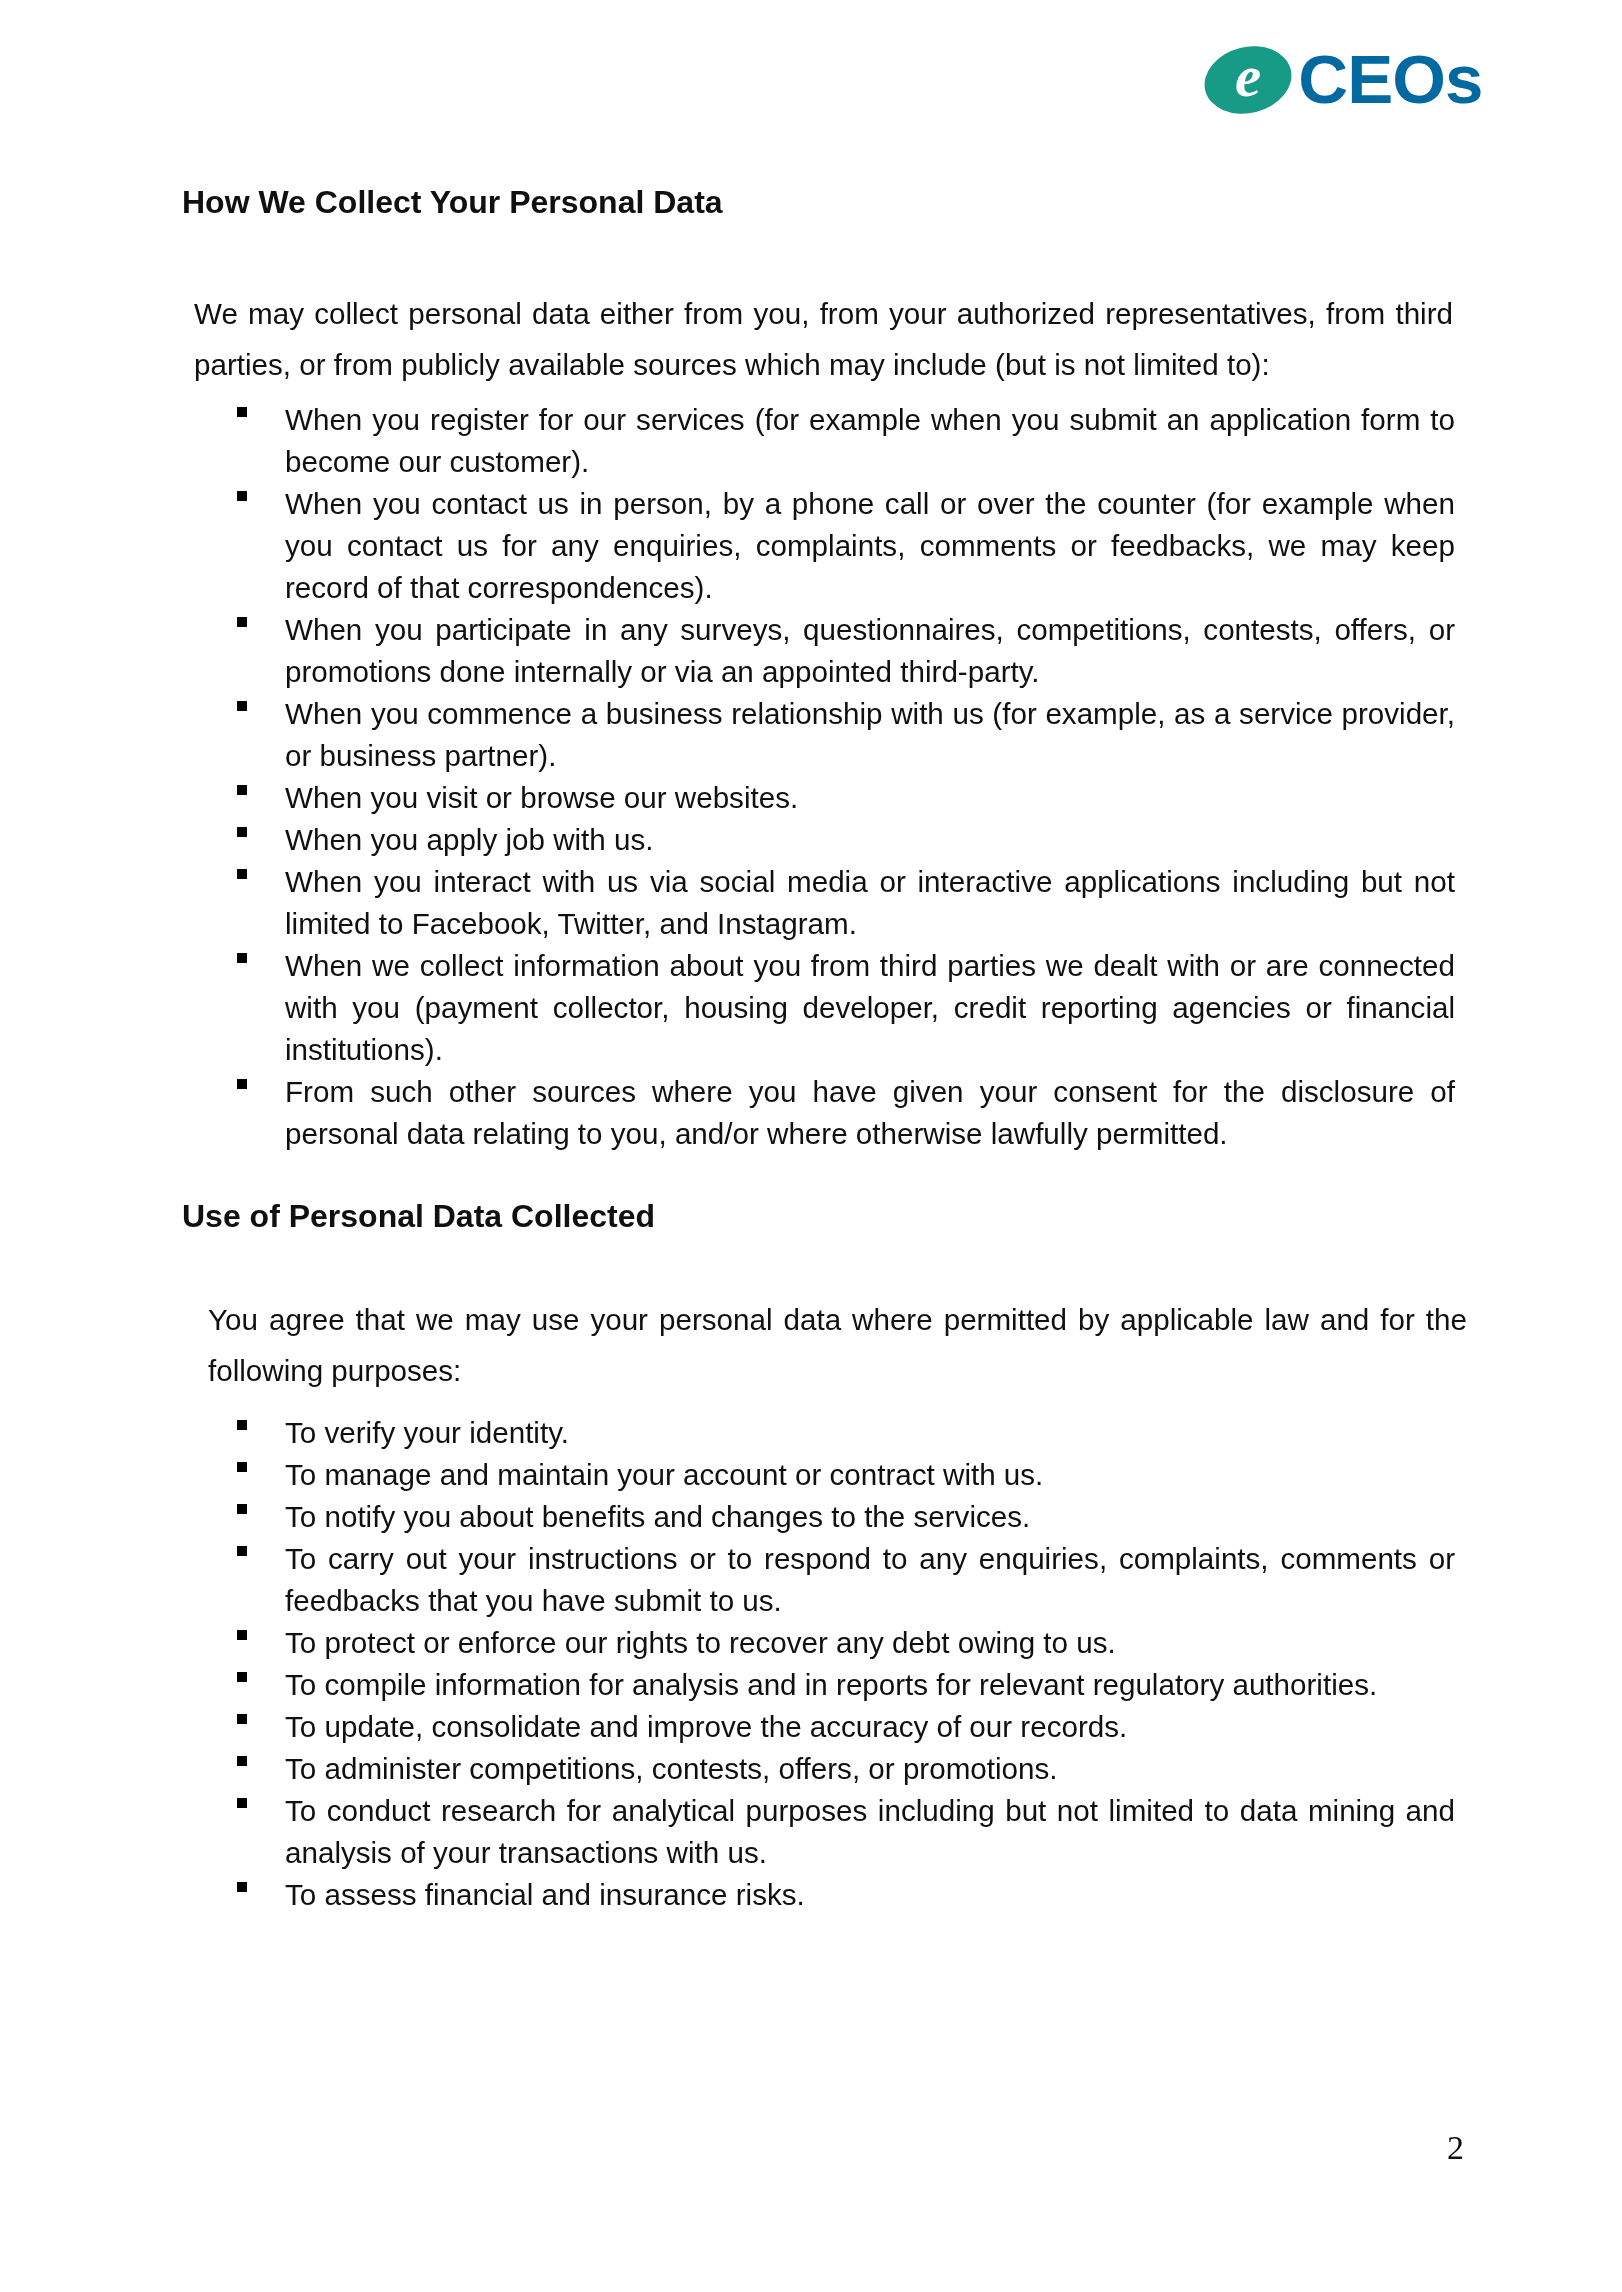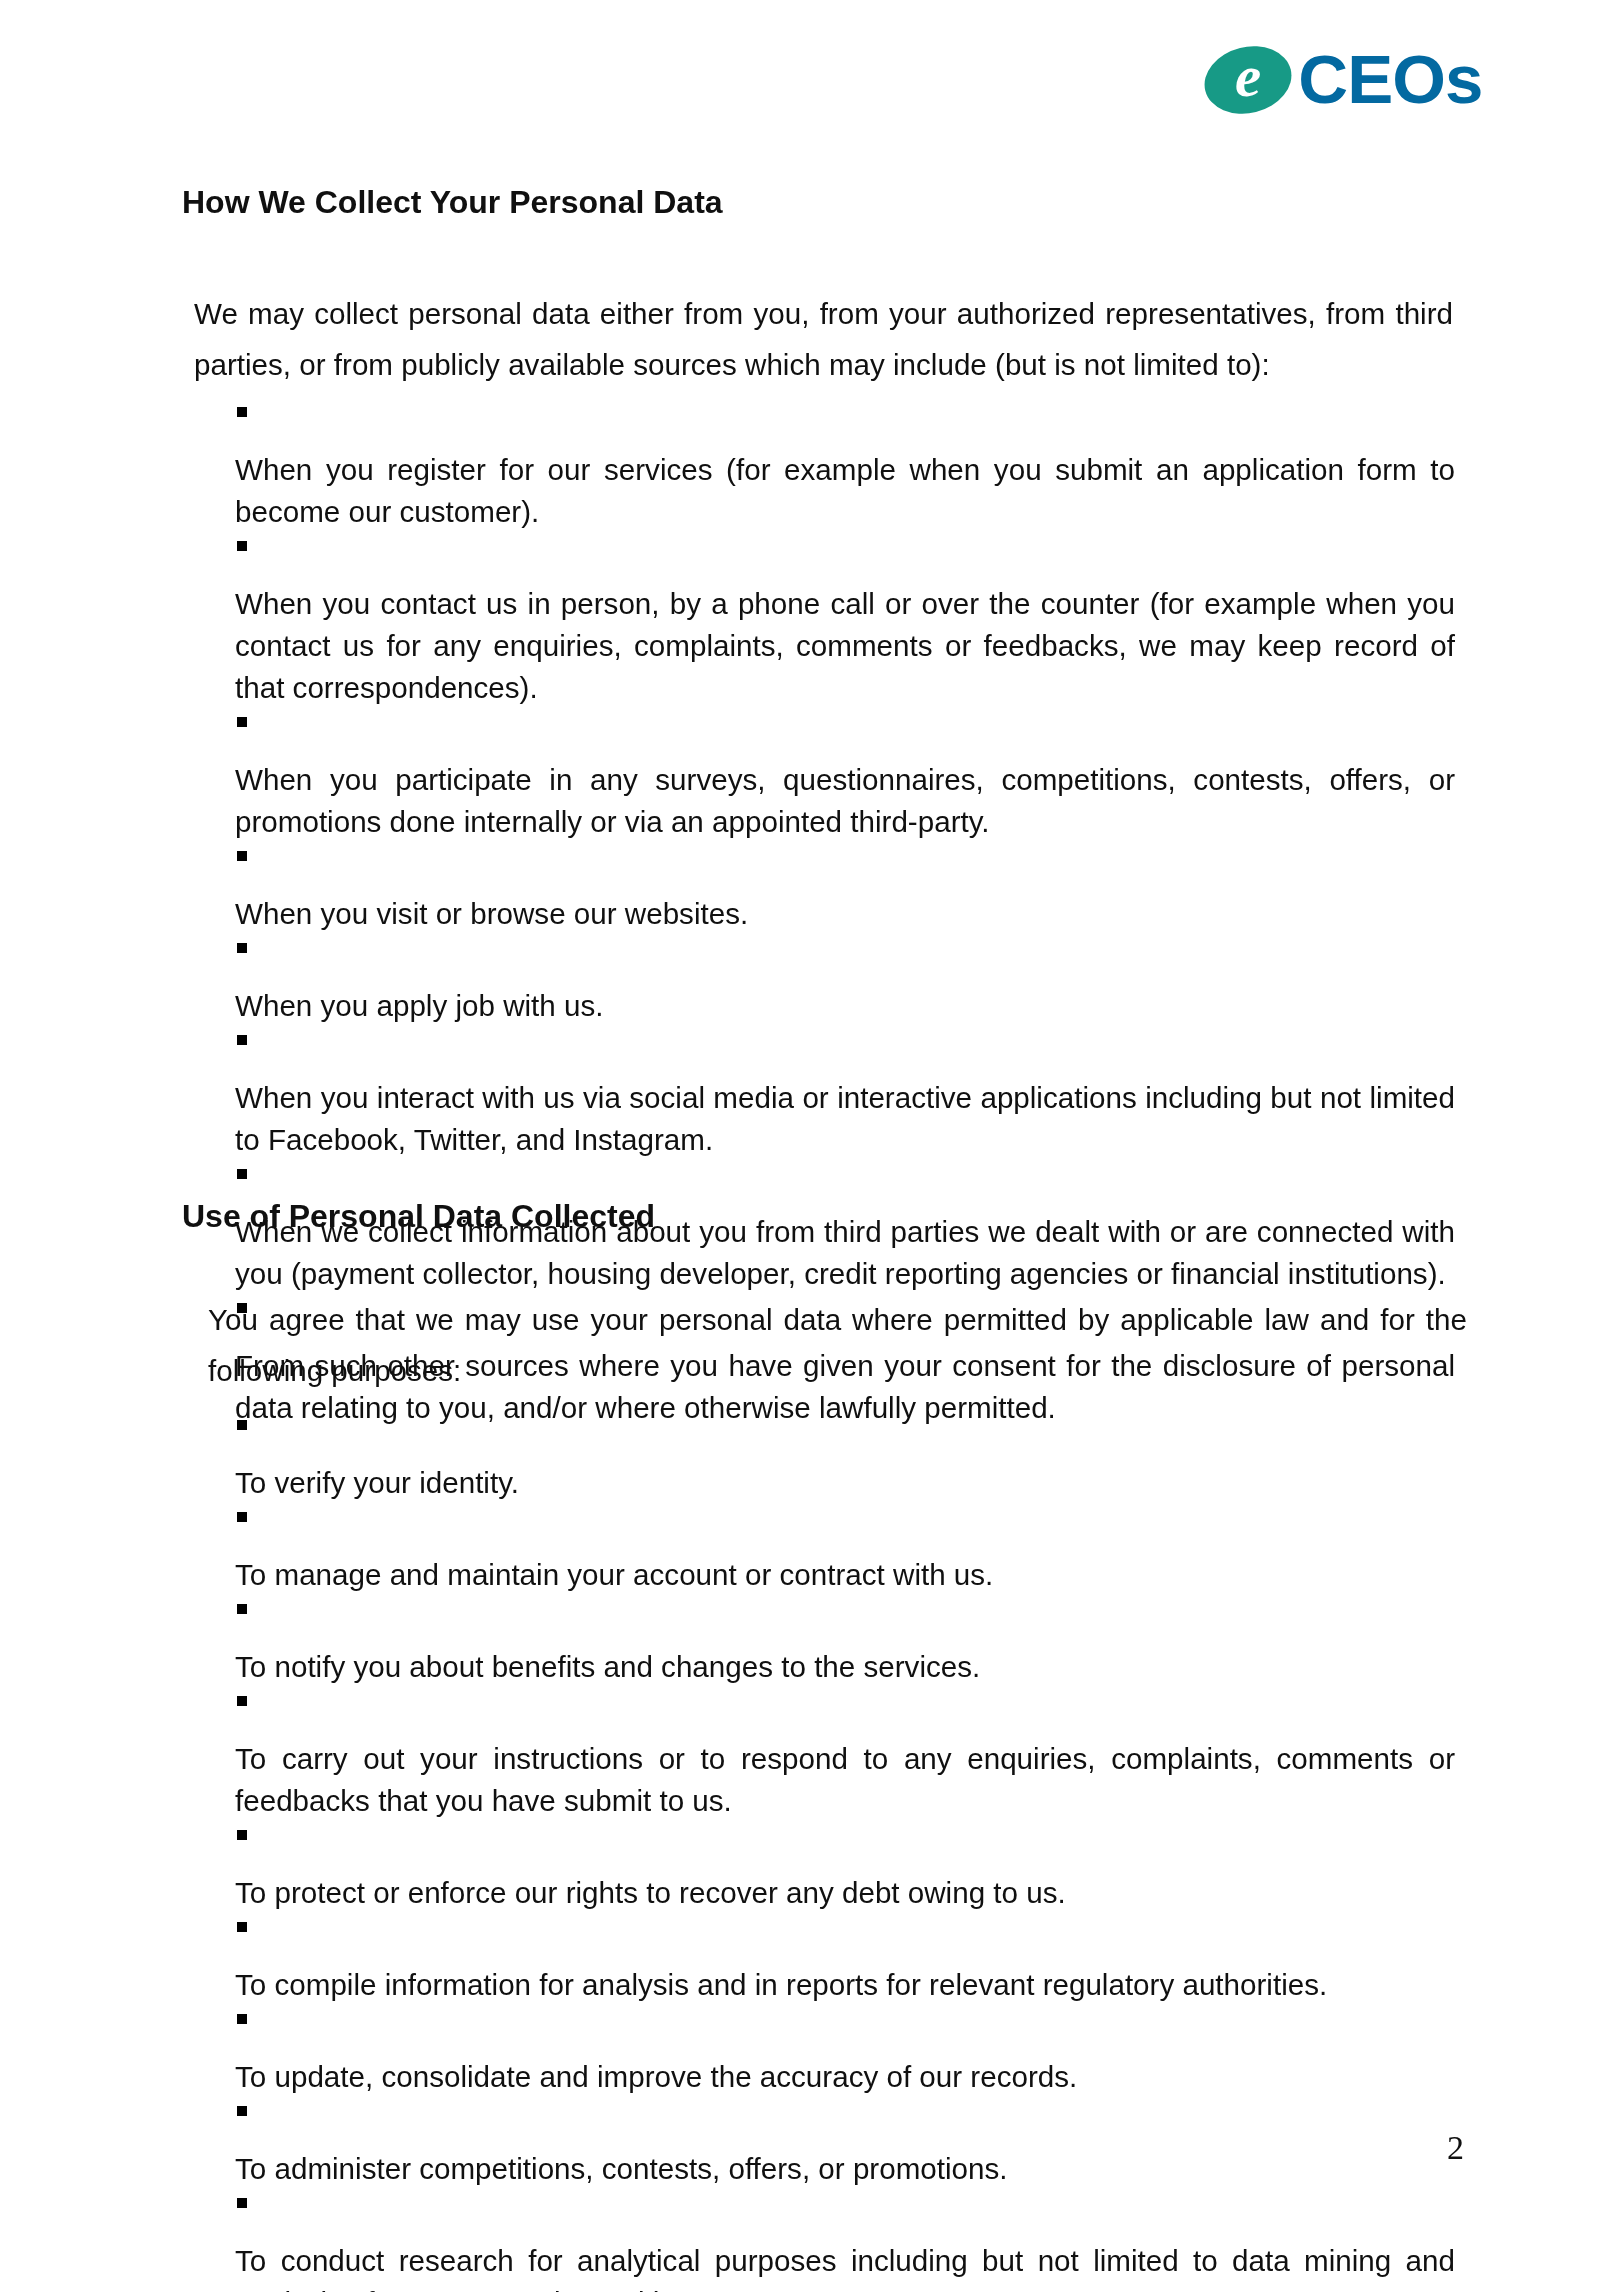--- a/index.html
+++ b/index.html
@@ -46,21 +46,21 @@
   #para-use     { top: 1294px; margin-left: 14px; }
 
   
   .blist {
     position: absolute; left: 235px; width: 1220px;
     margin: 0; padding: 0; list-style: none;
     font-size: 29.6px; line-height: 42px; color: #101010;
   }
   #list-collect { top: 399px; }
   #list-use     { top: 1412px; }
-  .blist li { display: flex; flex-direction: column; }
+  .blist li { display: flex; }
   .bullet-marker { flex: 0 0 50px; position: relative; }
   .bullet-marker::after {
     content: ""; position: absolute; left: 1.8px; top: 8px;
     width: 9.9px; height: 9.9px; background: #000;
   }
   .li-text { flex: 1 1 auto; text-align: justify; }
 
   
   .page-number {
     position: absolute; top: 2129px; left: 1447px;
@@ -87,20 +87,24 @@
     <span class="bullet-marker"></span>
     <span class="li-text">When you register for our services (for example when you submit an application form to become our customer).</span>
   </li>
     <li>
     <span class="bullet-marker"></span>
     <span class="li-text">When you contact us in person, by a phone call or over the counter (for example when you contact us for any enquiries, complaints, comments or feedbacks, we may keep record of that correspondences).</span>
   </li>
     <li>
     <span class="bullet-marker"></span>
     <span class="li-text">When you participate in any surveys, questionnaires, competitions, contests, offers, or promotions done internally or via an appointed third-party.</span>
+  </li>
+    <li>
+    <span class="bullet-marker"></span>
+    <span class="li-text">When you commence a business relationship with us (for example, as a service provider, or business partner).</span>
   </li>
     <li>
     <span class="bullet-marker"></span>
     <span class="li-text">When you visit or browse our websites.</span>
   </li>
     <li>
     <span class="bullet-marker"></span>
     <span class="li-text">When you apply job with us.</span>
   </li>
     <li>

